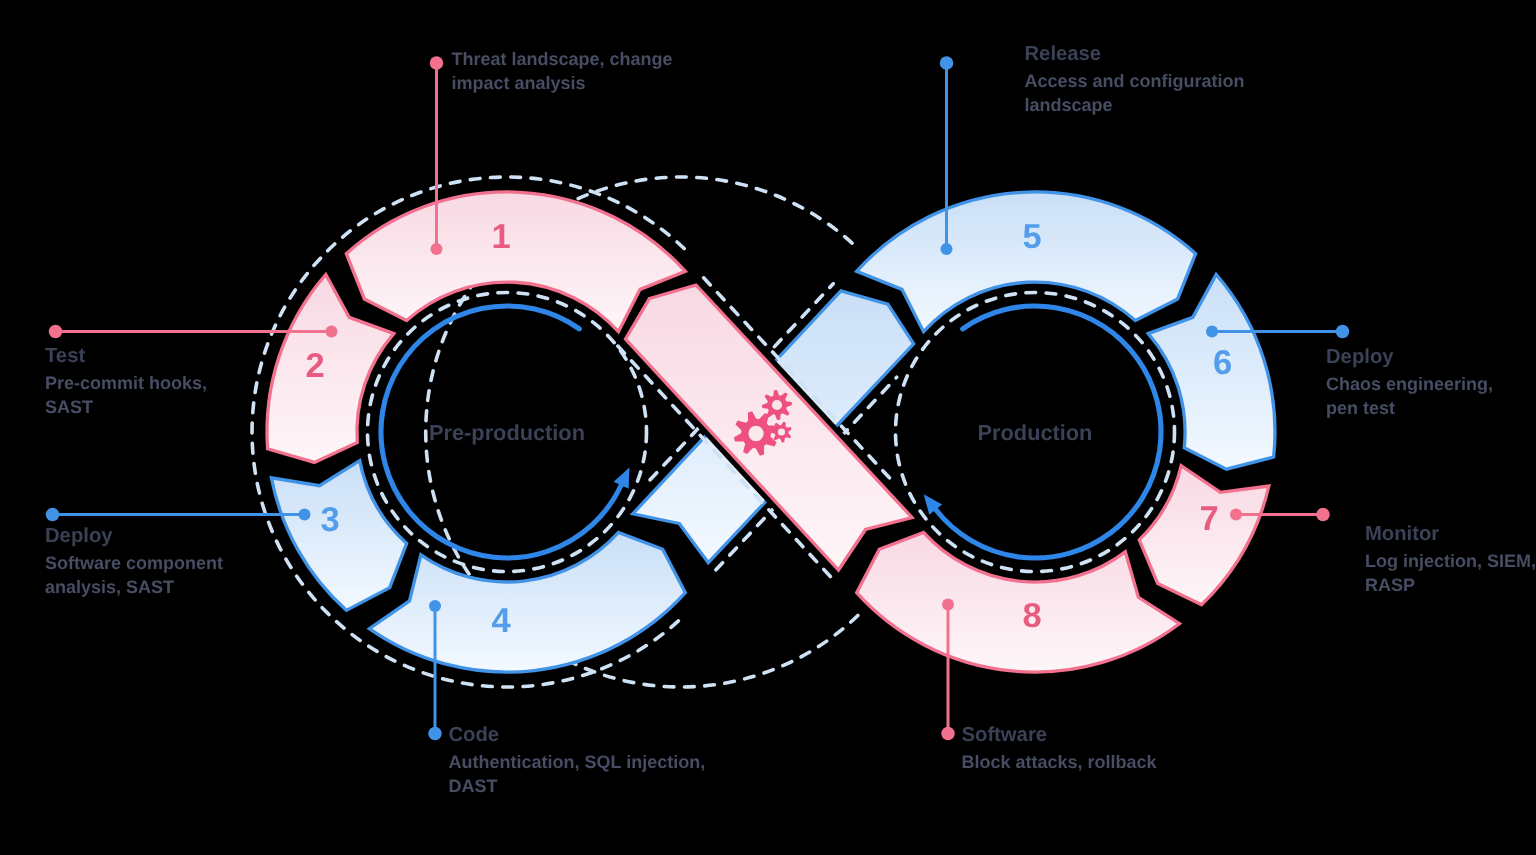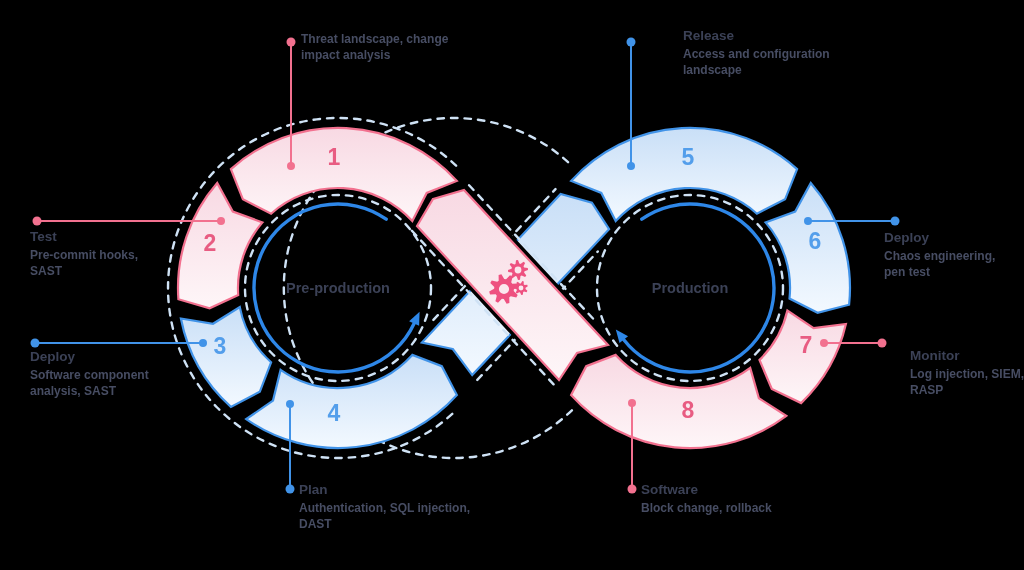--- a/index.html
+++ b/index.html
@@ -143,26 +143,26 @@
   </div>
   <div class="callout pos-code">
     <div class="callout-title">Test</div>
     <div class="callout-desc">Pre-commit hooks, SAST</div>
   </div>
   <div class="callout pos-build">
     <div class="callout-title">Deploy</div>
     <div class="callout-desc">Software component analysis, SAST</div>
   </div>
   <div class="callout pos-test">
-    <div class="callout-title">Plan</div>
+    <div class="callout-title">Code</div>
     <div class="callout-desc">Authentication, SQL injection, DAST</div>
   </div>
   <div class="callout pos-respond">
     <div class="callout-title">Software</div>
-    <div class="callout-desc">Block change, rollback</div>
+    <div class="callout-desc">Block attacks, rollback</div>
   </div>
   <div class="callout pos-deploy">
     <div class="callout-title">Deploy</div>
     <div class="callout-desc">Chaos engineering, pen test</div>
   </div>
   <div class="callout pos-monitor">
     <div class="callout-title">Monitor</div>
     <div class="callout-desc">Log injection, SIEM, RASP</div>
   </div>
 

